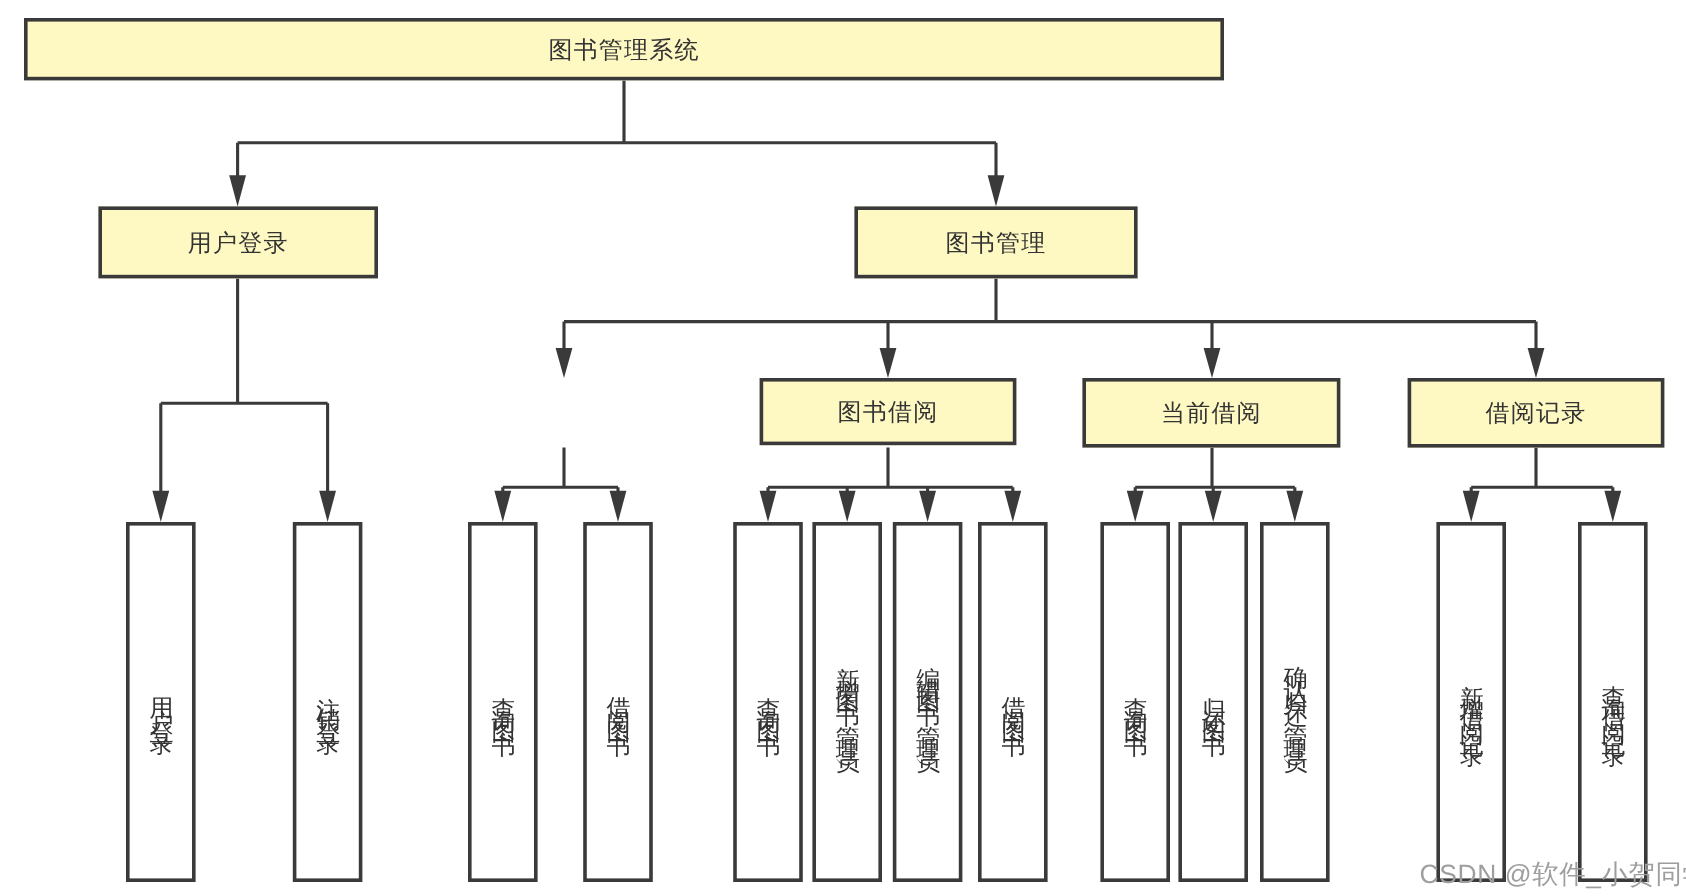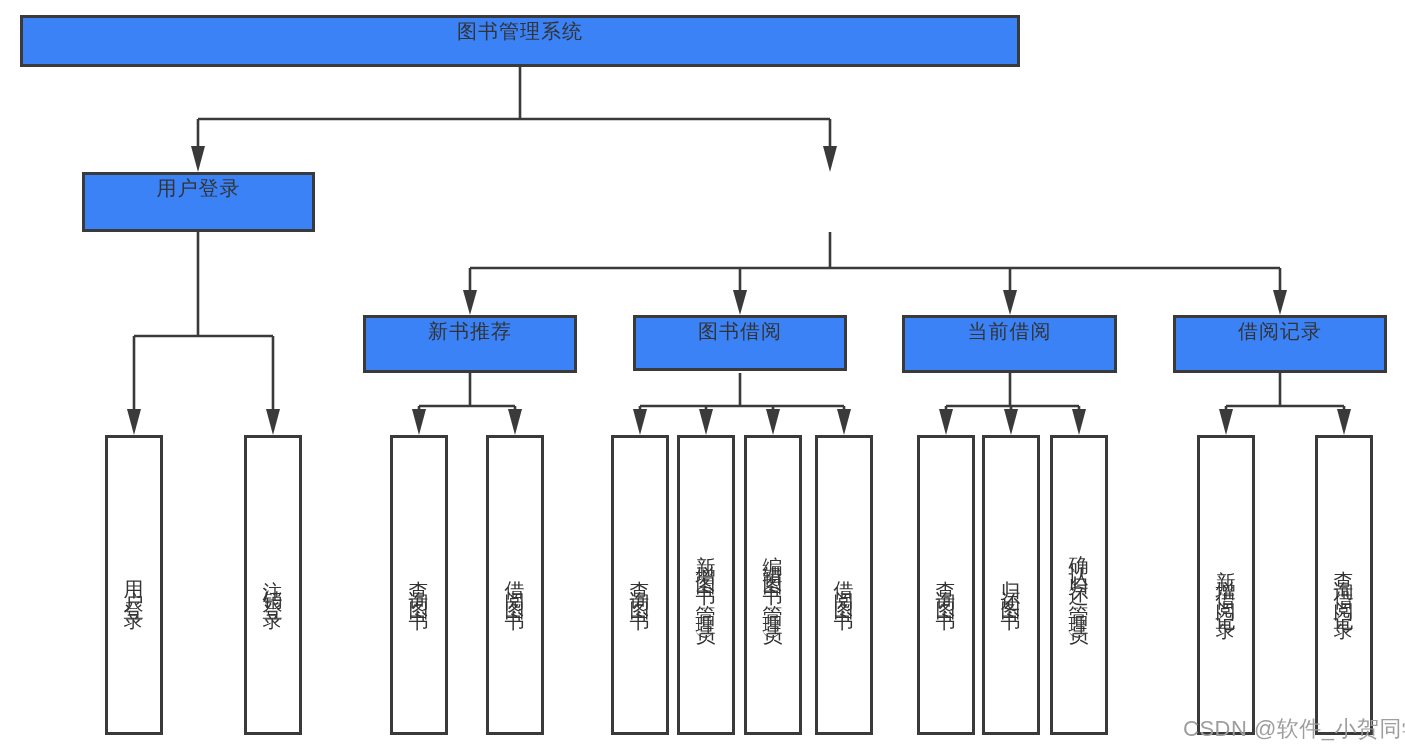--- a/index.html
+++ b/index.html
@@ -16,24 +16,24 @@
     overflow: hidden;
   }
   .connectors {
     position: absolute;
     left: 0; top: 0;
     width: 1405px;
     height: 747px;
   }
   .node {
     position: absolute;
-    background: #3b82f6;
+    background: #fef9c3;
     border: 3px solid #3a3a3a;
     display: flex;
-    align-items: flex-start;
+    align-items: center;
     justify-content: center;
     font-size: 20px;
     color: #333333;
     letter-spacing: 1px;
   }
   .leaf {
     position: absolute;
     top: 435px;
     width: 58px;
     height: 300px;
@@ -110,24 +110,24 @@
     </g>
   </svg>
 
   <div class="node" style="left:20px; top:15px; width:1000px; height:52px;">
     <span>图书管理系统</span>
   </div>
 
   <div class="node" style="left:82px; top:172px; width:233px; height:60px;">
     <span>用户登录</span>
   </div>
+  <div class="node" style="left:712px; top:172px; width:236px; height:60px;">
+    <span>图书管理</span>
+  </div>
 
-  <div class="node" style="left:363px; top:315px; width:214px; height:58px;">
-    <span>新书推荐</span>
-  </div>
   <div class="node" style="left:633px; top:315px; width:214px; height:56px;">
     <span>图书借阅</span>
   </div>
   <div class="node" style="left:902px; top:315px; width:215px; height:58px;">
     <span>当前借阅</span>
   </div>
   <div class="node" style="left:1173px; top:315px; width:214px; height:58px;">
     <span>借阅记录</span>
   </div>
 

